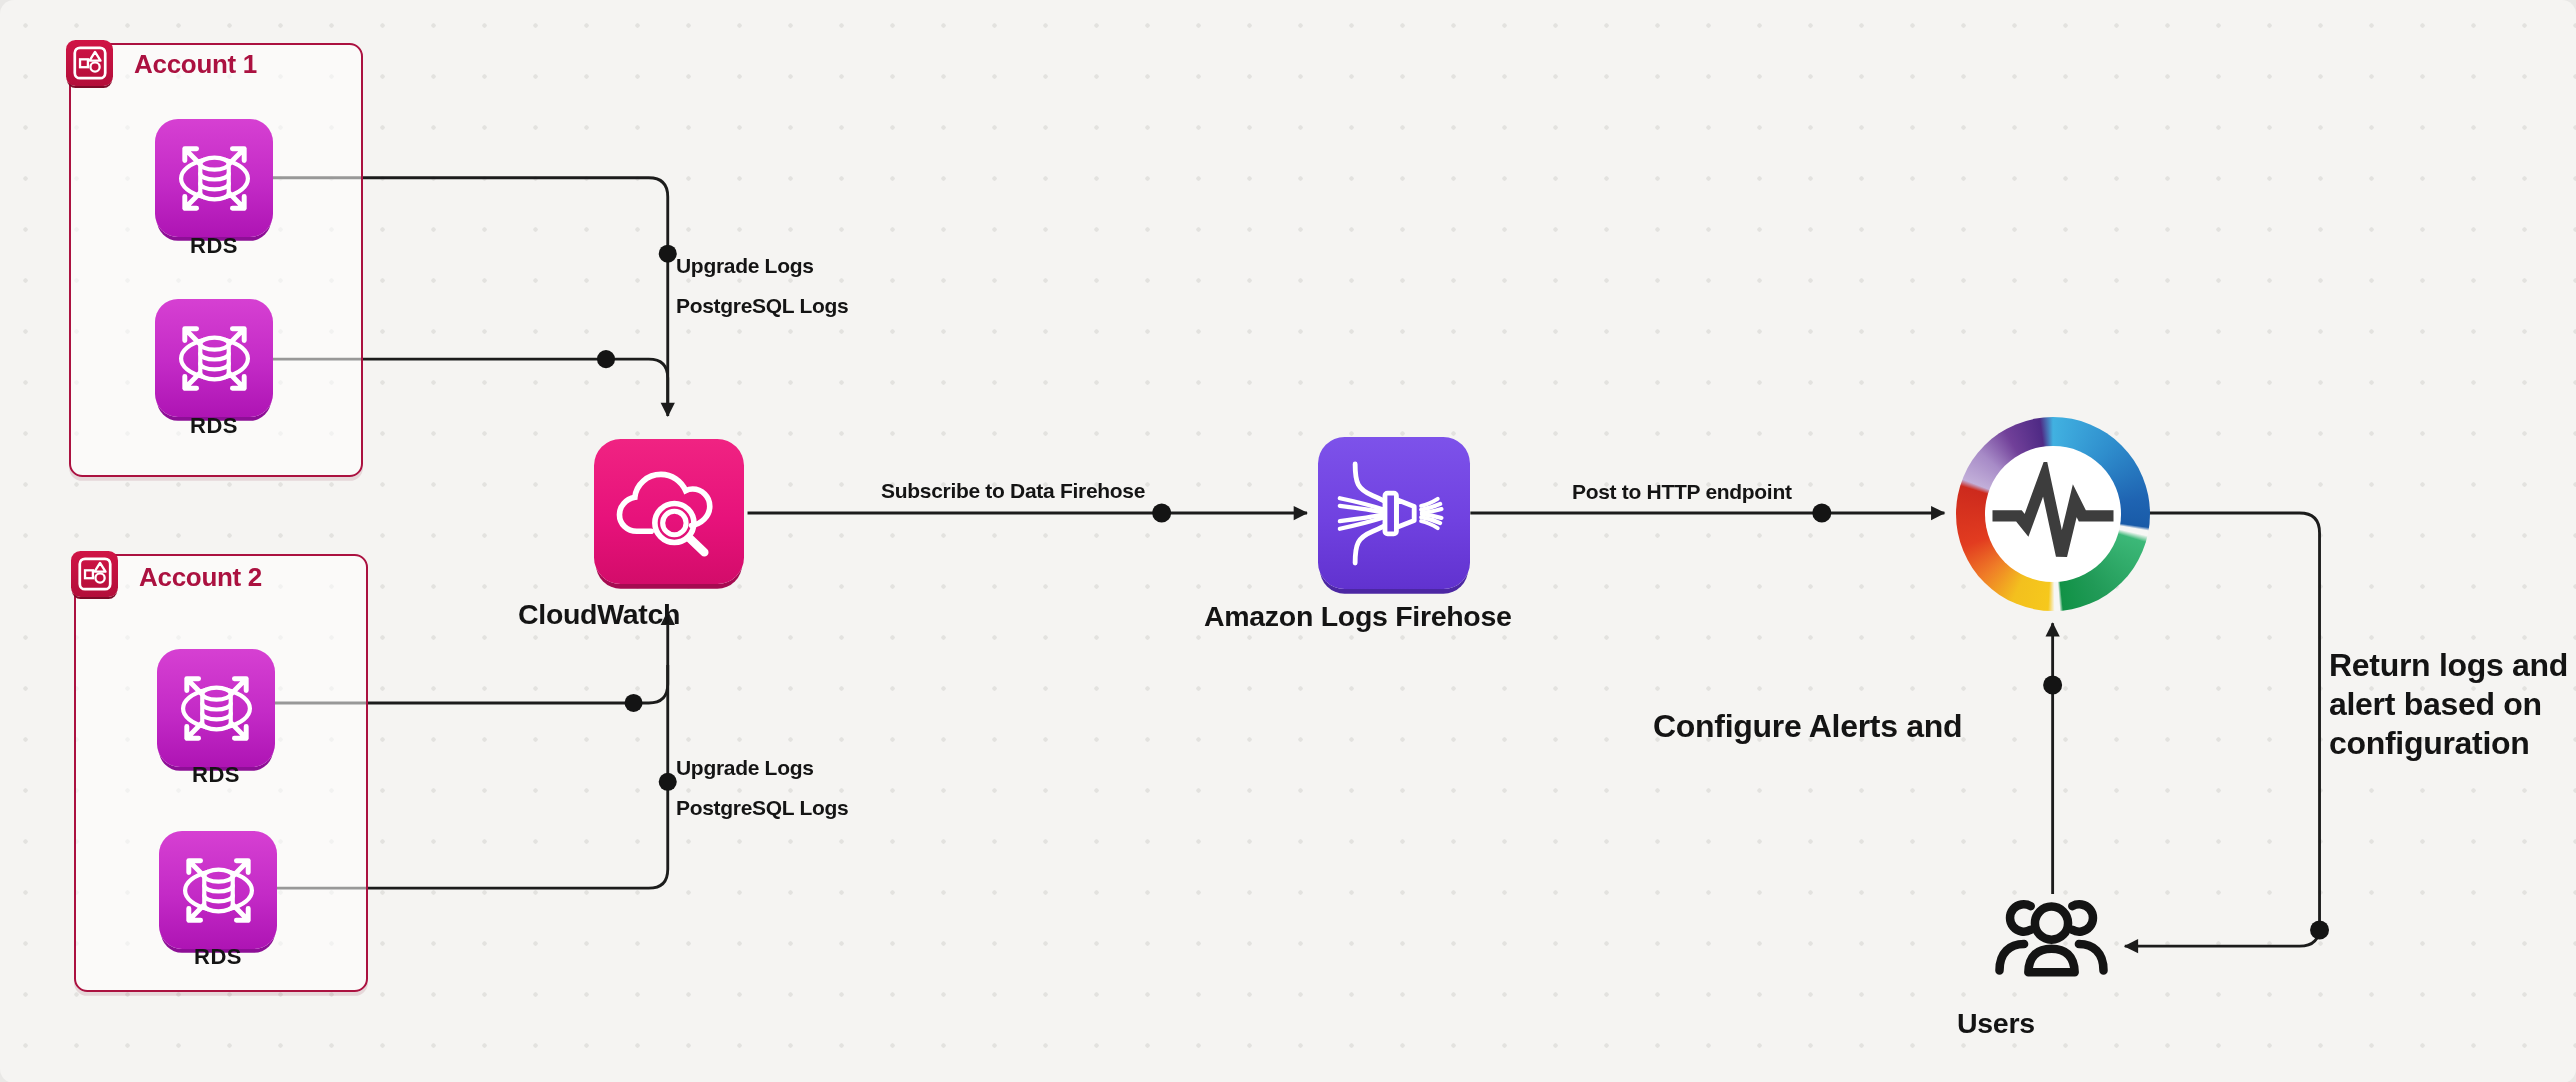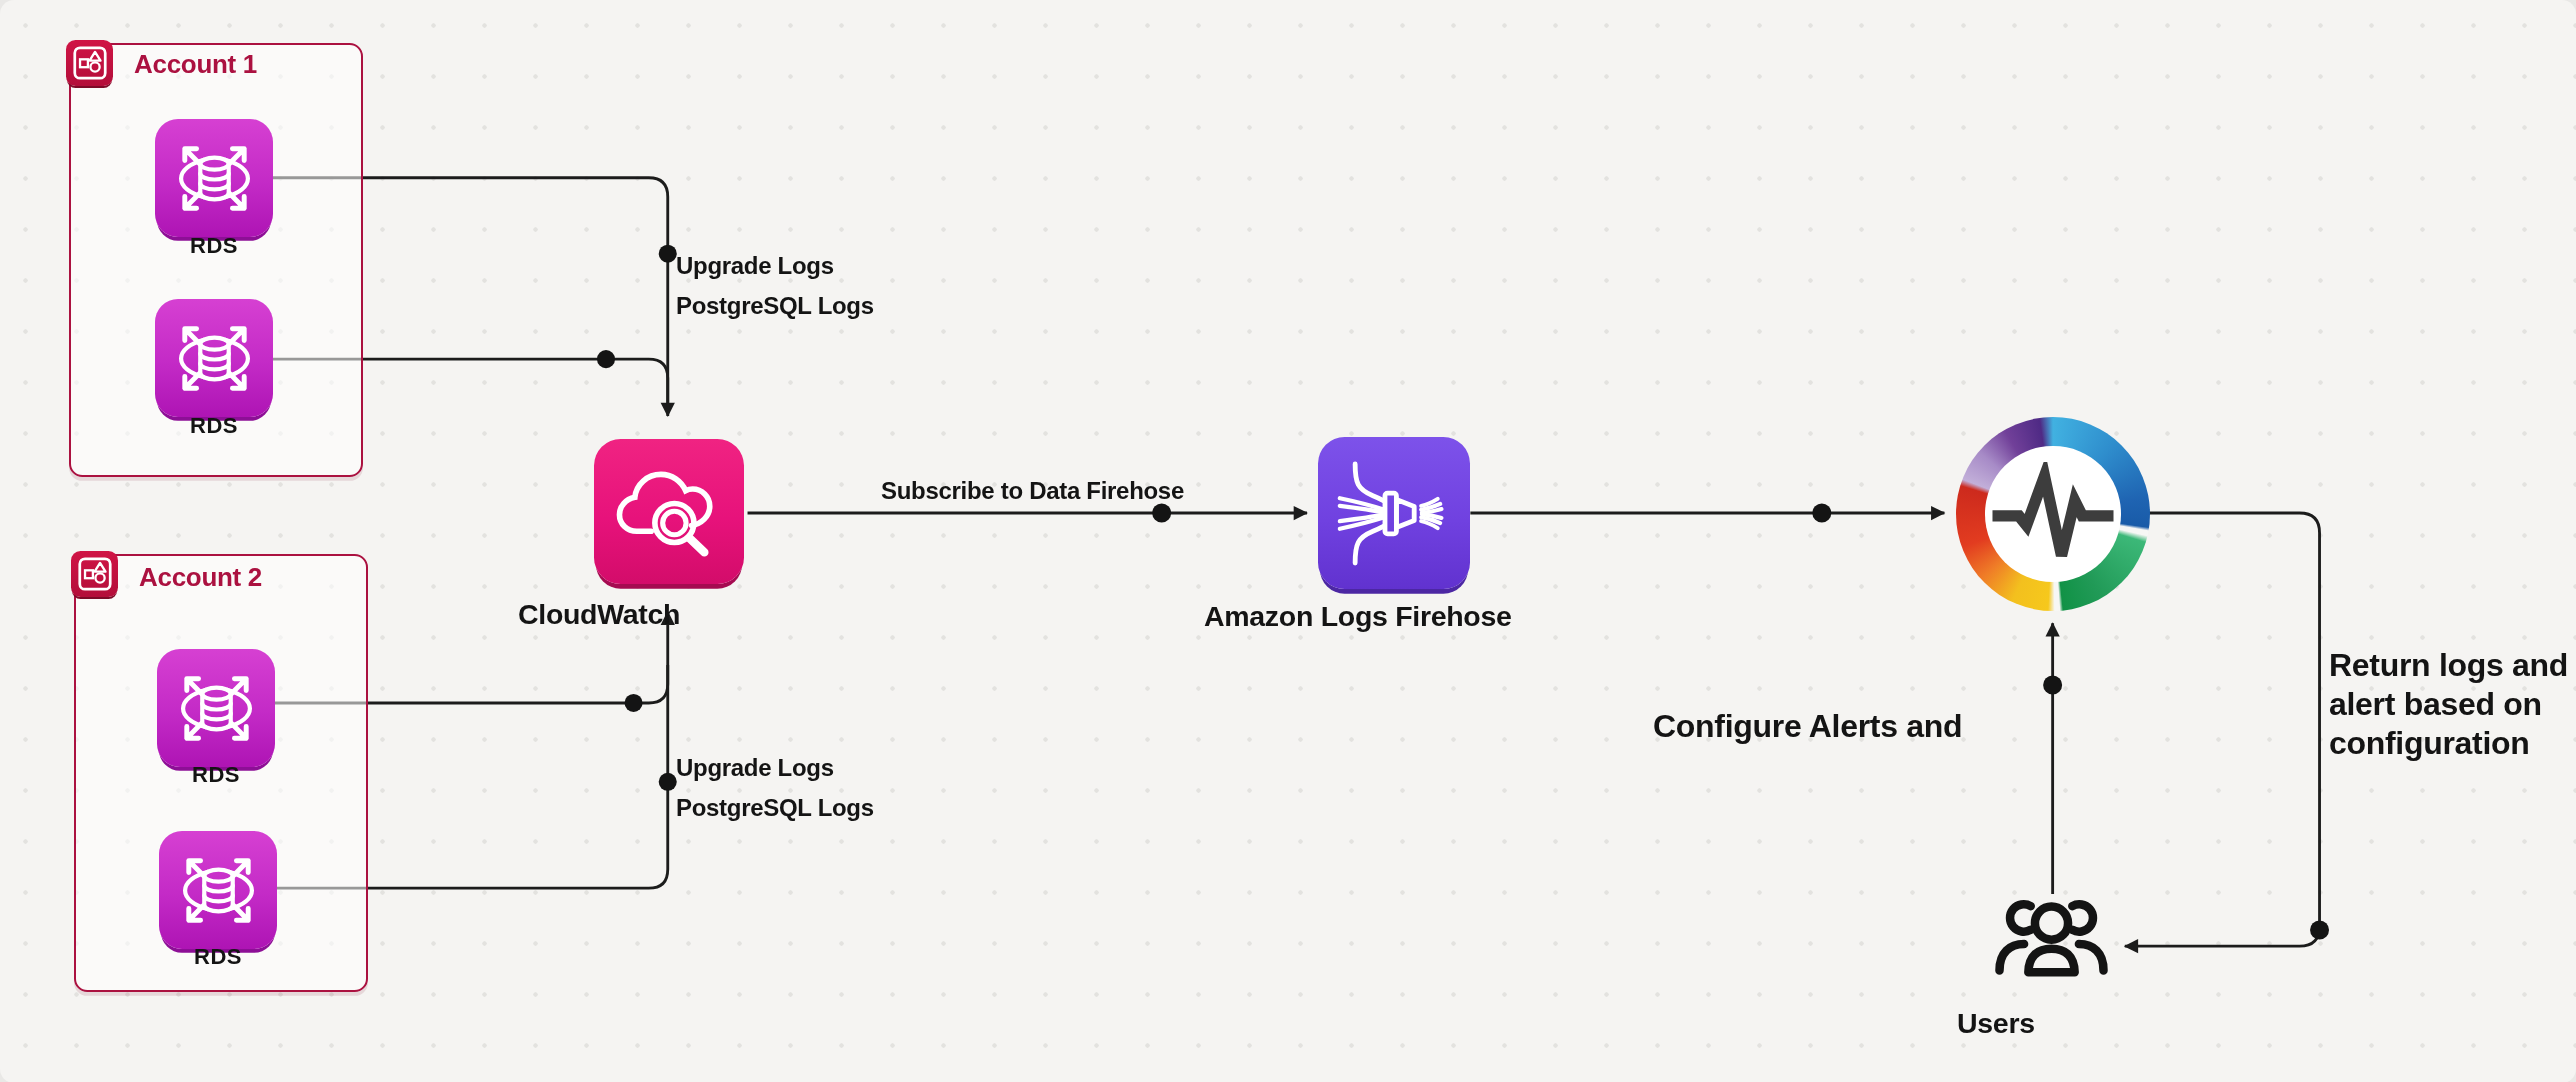--- a/index.html
+++ b/index.html
@@ -54,21 +54,21 @@
   }
   .node-label{
     position:absolute;text-align:left;
     font-weight:700;font-size:28.5px;letter-spacing:-0.3px;white-space:nowrap;
   }
   .rds-label{
     position:absolute;text-align:center;
     font-weight:700;font-size:22px;letter-spacing:0.5px;
   }
   .edge-label{
-    position:absolute;font-weight:700;font-size:24px;line-height:40px;
+    position:absolute;font-weight:700;font-size:21px;line-height:40px;
     letter-spacing:-0.3px;white-space:nowrap;
   }
   .edge-label.small-lh{line-height:39px;font-size:32px;}
   .ring{position:absolute;width:194px;height:194px;}
   .ring-bg{
     position:absolute;inset:0;border-radius:50%;
     background:conic-gradient(from 0deg,
       #41b1e1 0deg,#2f8ecd 40deg,#1f64b2 80deg,#195ba8 98deg,
       #f7f7f5 100deg,#f7f7f5 103deg,
       #3cb878 107deg,#219a57 150deg,#119246 174deg,
@@ -281,20 +281,21 @@
     <div>PostgreSQL Logs</div>
   </div>
 
   <div class="edge-label" style="left:676px;top:748px;">
     <div>Upgrade Logs</div>
     <div>PostgreSQL Logs</div>
   </div>
 
   <div class="edge-label" style="left:881px;top:471px;">Subscribe to Data Firehose</div>
 
+  <div class="edge-label" style="left:1572px;top:472px;">Post to HTTP endpoint</div>
 
   <div class="edge-label small-lh" style="left:1653px;top:707px;text-align:center;">
     <div>Configure Alerts and</div>
   </div>
 
   <div class="edge-label small-lh" style="left:2329px;top:646px;">
     <div>Return logs and</div>
     <div>alert based on</div>
     <div>configuration</div>
   </div>

